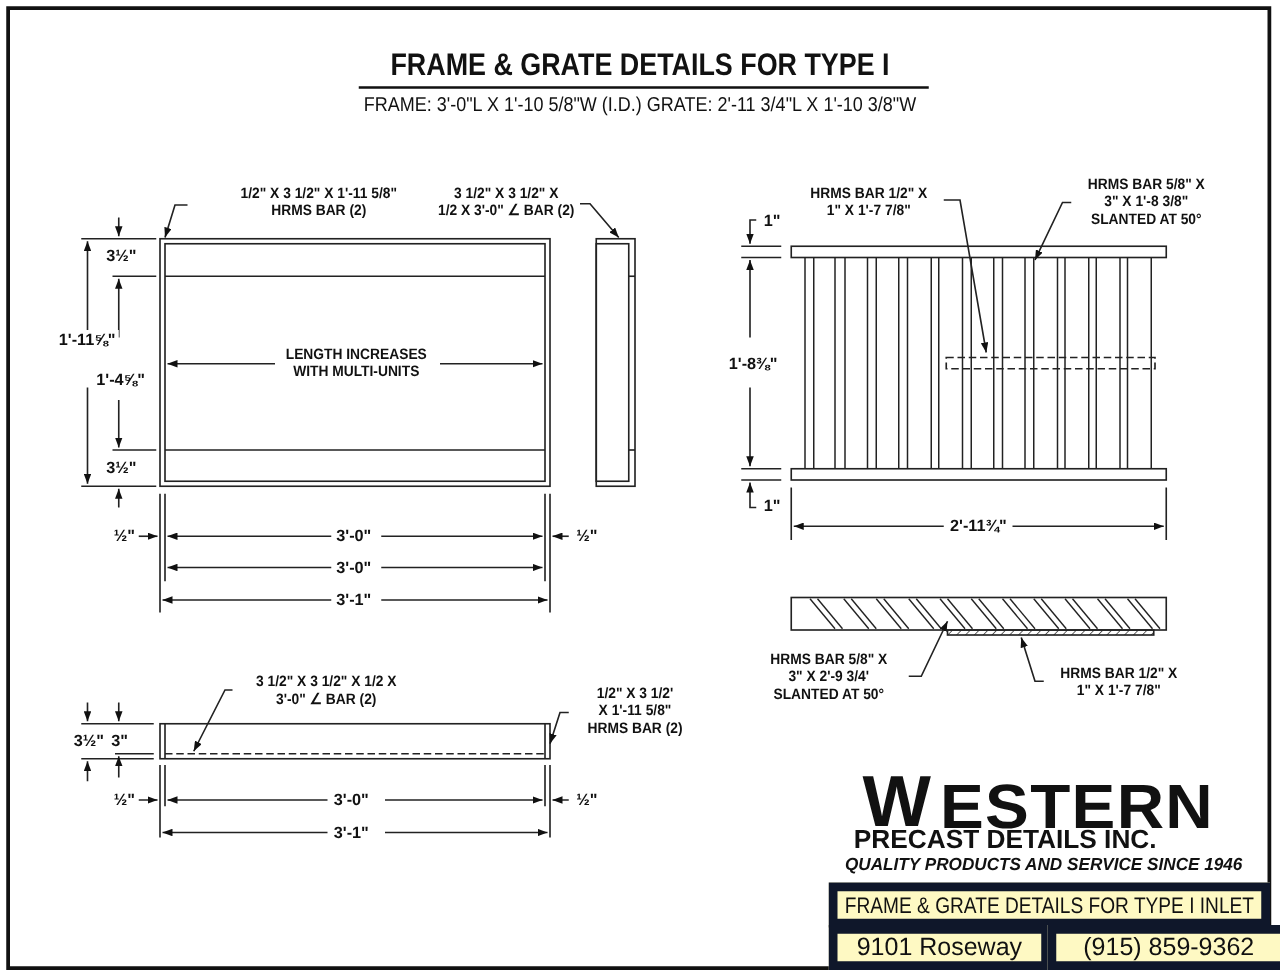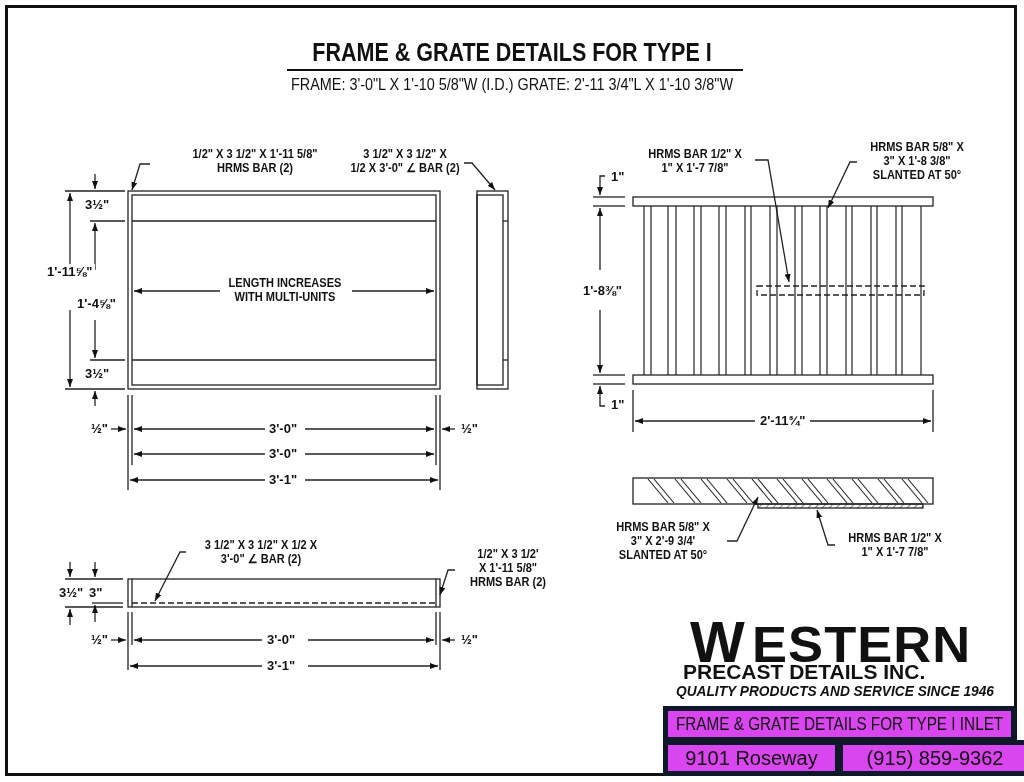--- a/index.html
+++ b/index.html
@@ -9,21 +9,21 @@
   .title { left: 0; width: 1024px; top: 38px; text-align: center; font-size: 25px; font-family: "Liberation Sans", sans-serif; letter-spacing: 0px; transform: scaleX(0.86); }
   .title-rule { position: absolute; left: 287px; top: 69px; width: 456px; height: 2px; background: #111; }
   .subtitle { left: 0; width: 1024px; top: 76px; text-align: center; font-size: 16px; font-weight: normal; transform: scaleX(0.9); }
   .lbl { font-size: 12px; font-weight: bold; text-align: center; line-height: 14px; transform: scaleX(0.92); }
   .dim { font-size: 13px; font-weight: bold; background: #fff; padding: 0 3px; }
   svg { position: absolute; left: 0; top: 0; }
   .logo-w { position: absolute; left: 690px; top: 608px; font-size: 58px; font-weight: 900; font-family: "Liberation Sans", sans-serif; letter-spacing: -2px; }
   .logo-estern { position: absolute; left: 752px; top: 616px; font-size: 50px; font-weight: bold; font-family: "Liberation Sans", sans-serif; letter-spacing: 1px; transform: scaleX(1.05); transform-origin: left; }
   .logo-sub { position: absolute; left: 683px; top: 660px; font-size: 21px; font-weight: bold; transform: scaleX(1.0); transform-origin: left; }
   .logo-tag { position: absolute; left: 676px; top: 683px; font-size: 14px; font-weight: bold; font-style: italic; transform: scaleX(0.98); transform-origin: left; }
-  .tb { position: absolute; border: 5px solid #0f172a; box-sizing: border-box; background: #d946ef; }
+  .tb { position: absolute; border: 7px solid #0f172a; box-sizing: border-box; background: #fef9c3; }
   .tb-title { left: 663px; top: 706px; width: 353px; height: 36px; font-size: 18px; display: flex; align-items: center; justify-content: center; }
   .tb-title span { display: inline-block; transform: scaleX(0.85); white-space: nowrap; }
   .tb-addr { left: 663px; top: 740px; width: 177px; height: 36px; font-size: 20px; display: flex; align-items: center; justify-content: center; font-weight: normal; }
   .tb-phone { left: 838px; top: 740px; width: 194px; height: 36px; font-size: 20px; display: flex; align-items: center; justify-content: center; font-weight: normal; }
 </style>
 </head>
 <body>
 
 <div class="sheet"></div>
 

